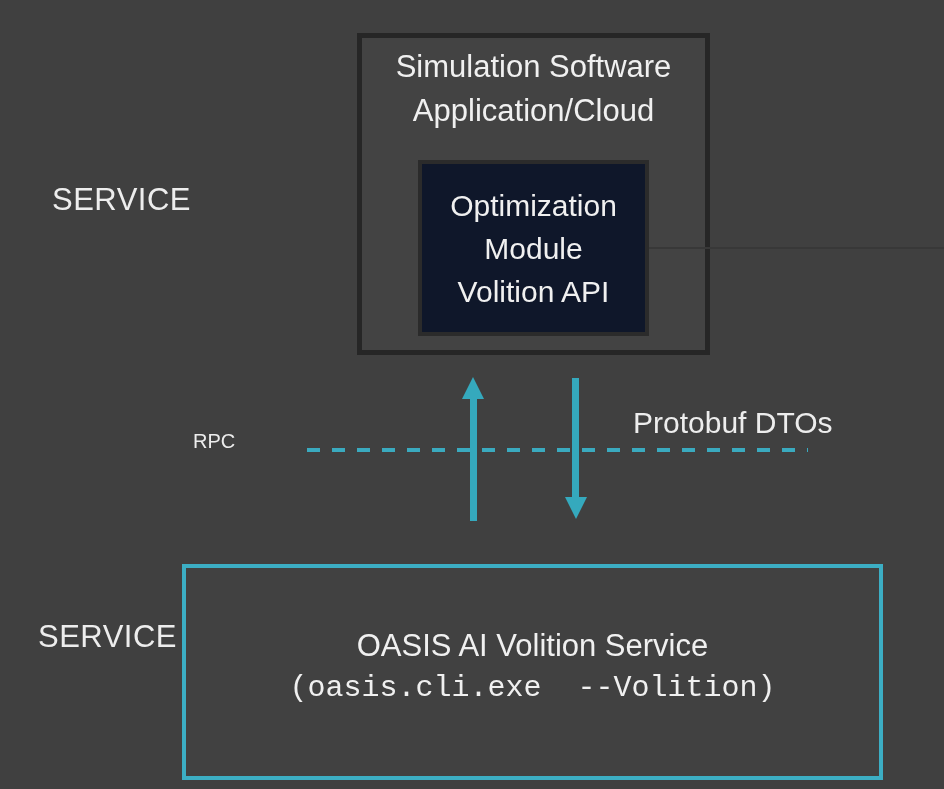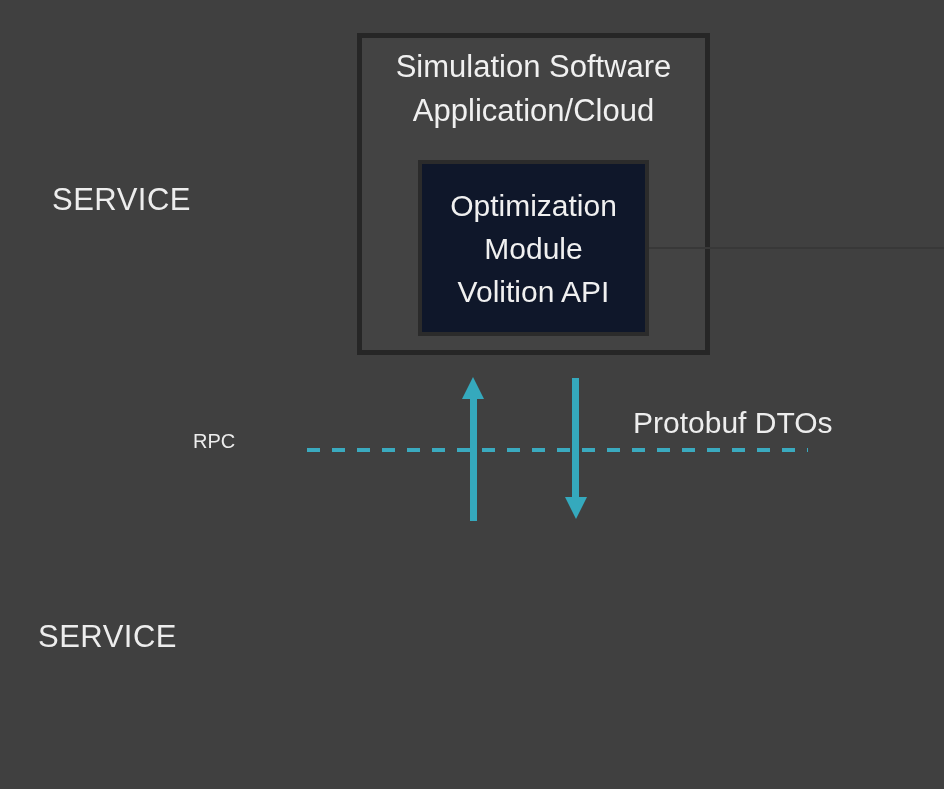--- a/index.html
+++ b/index.html
@@ -164,14 +164,18 @@
   <div class="dashed-line"></div>
 
   <div class="protobuf-label">Protobuf DTOs</div>
 
   <div class="arrow-head" id="up-arrow-head"></div>
   <div class="arrow-shaft" id="up-arrow-shaft"></div>
 
   <div class="arrow-shaft" id="down-arrow-shaft"></div>
   <div class="arrow-head" id="down-arrow-head"></div>
 
+  <div class="service-box">
+    <div class="service-title">OASIS AI Volition Service</div>
+    <div class="service-command">(oasis.cli.exe  --Volition)</div>
+  </div>
 
 </div>
 
 </body></html>

